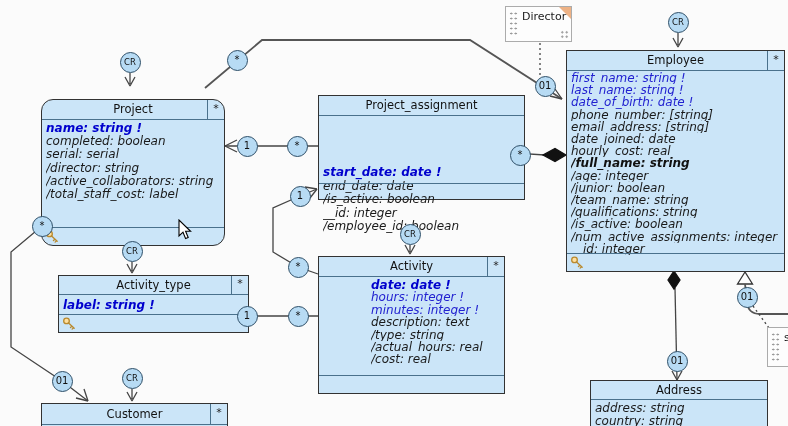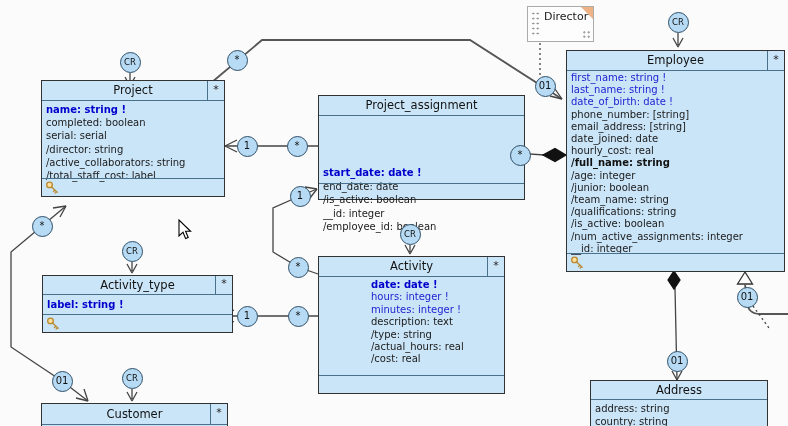--- a/index.html
+++ b/index.html
@@ -6,33 +6,33 @@
   #canvas{position:relative;width:788px;height:426px;overflow:hidden;
           font-family:"DejaVu Sans","Liberation Sans",sans-serif;background:#fbfbfb;}
   svg.wires{position:absolute;left:0;top:0;}
 
   .entity{position:absolute;background:#cbe5f8;border:1px solid #323232;box-sizing:border-box;}
   .e-title{position:relative;height:19px;line-height:19px;text-align:center;
            font-size:11.5px;color:#111;border-bottom:1px solid #4a718c;}
   .e-corner{position:absolute;right:0;top:0;bottom:0;width:16px;border-left:1px solid #4a718c;
             font-size:11px;line-height:17px;text-align:center;color:#222;}
   .e-attrs{padding:2px 4px 0 4px;overflow:hidden;}
-  .row{font-size:10px;color:#1a1a1a;white-space:nowrap;overflow:hidden;}
+  .row{font-size:12px;color:#1a1a1a;white-space:nowrap;overflow:hidden;font-style:italic;}
   .a-pk{color:#0000cd;font-weight:bold;}
   .a-req{color:#2222d0;}
   .a-bold{font-weight:bold;color:#111;}
   .e-footer{position:absolute;left:0;right:0;bottom:0;height:18px;border-top:1px solid #4a718c;
             display:flex;align-items:center;padding-left:3px;box-sizing:border-box;}
 
   .marker{position:absolute;width:21px;height:21px;border-radius:50%;background:#b7dbf4;
           border:1px solid #2e4f68;box-sizing:border-box;text-align:center;
           font-size:10px;line-height:18px;color:#111;}
   .marker.cr{font-size:8.5px;letter-spacing:0;line-height:18px;}
 
-  .note{position:absolute;background:#fdfdfd;border:1px solid #ababab;box-sizing:border-box;margin-left:22px;}
+  .note{position:absolute;background:#fdfdfd;border:1px solid #ababab;box-sizing:border-box;}
   .fold{position:absolute;top:0;right:0;width:0;height:0;
         border-top:12px solid #eeb285;border-left:12px solid transparent;}
   .grip{position:absolute;left:3px;top:4px;bottom:4px;width:9px;
         background-image:radial-gradient(circle,#9a9a9a 0.9px,transparent 1.1px);
         background-size:4.5px 5px;}
   .grip-br{position:absolute;right:2px;bottom:2px;width:9px;height:9px;
         background-image:radial-gradient(circle,#9a9a9a 0.9px,transparent 1.1px);
         background-size:4.5px 4.5px;}
   .note-label{position:absolute;left:16px;top:3px;font-size:11px;color:#1a1a1a;white-space:nowrap;}
 
@@ -77,21 +77,21 @@
       <path d="M132,262 L132,271 M132,273 L127,264 M132,273 L137,264"></path>
       <path d="M132,389 L132,399 M132,401 L127,392 M132,401 L137,392"></path>
       <path d="M410,245 L410,252 M410,254 L405,245 M410,254 L415,245"></path>
       <path d="M678,33 L678,45 M678,47 L673,38 M683,38 L678,47"></path>
 
       <path stroke-dasharray="2,3" d="M540,43 L540,78"></path>
       <path stroke-dasharray="2,3" d="M753,306 L769,328"></path>
     </g>
   </svg>
 
-  <div class="entity" style="left:41px;top:80px;width:184px;height:117px;">
+  <div class="entity" style="left:41px;top:99px;width:184px;height:147px;border-radius:12px;">
     <div class="e-title">
       <span>Project</span>
       <span class="e-corner">*</span>
     </div>
     <div class="e-attrs" style="line-height:13.2px;">
       <div class="row a-pk">name: string !</div>
       <div class="row">completed: boolean</div>
       <div class="row">serial: serial</div>
       <div class="row">/director: string</div>
       <div class="row">/active_collaborators: string</div>
@@ -129,21 +129,21 @@
       <div class="row a-req">hours: integer !</div>
       <div class="row a-req">minutes: integer !</div>
       <div class="row">description: text</div>
       <div class="row">/type: string</div>
       <div class="row">/actual_hours: real</div>
       <div class="row">/cost: real</div>
     </div>
     <div class="e-footer"></div>
   </div>
 
-  <div class="entity" style="left:42px;top:275px;width:191px;height:58px;">
+  <div class="entity" style="left:58px;top:275px;width:191px;height:58px;">
     <div class="e-title" style="height:18px;line-height:18px;">
       <span>Activity_type</span>
       <span class="e-corner" style="line-height:16px;">*</span>
     </div>
     <div class="e-attrs" style="line-height:16px;">
       <div class="row a-pk">label: string !</div>
     </div>
     <div class="e-footer">
       <svg width="15" height="15" viewBox="0 0 16 16">
         <circle cx="4.8" cy="5.2" r="3" fill="#ffdf9e" stroke="#b98a2f" stroke-width="1.4"></circle>

